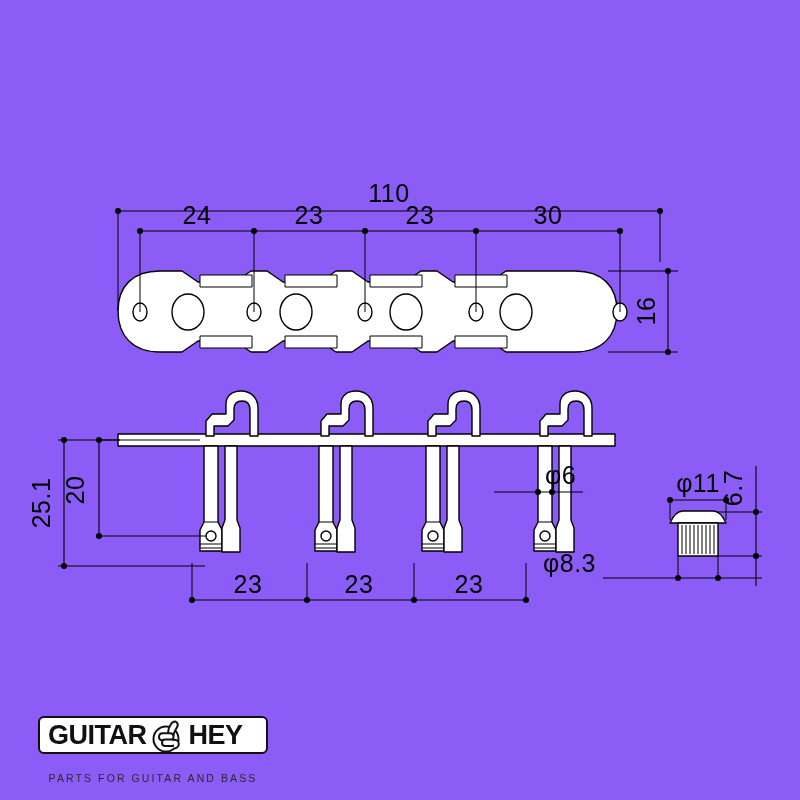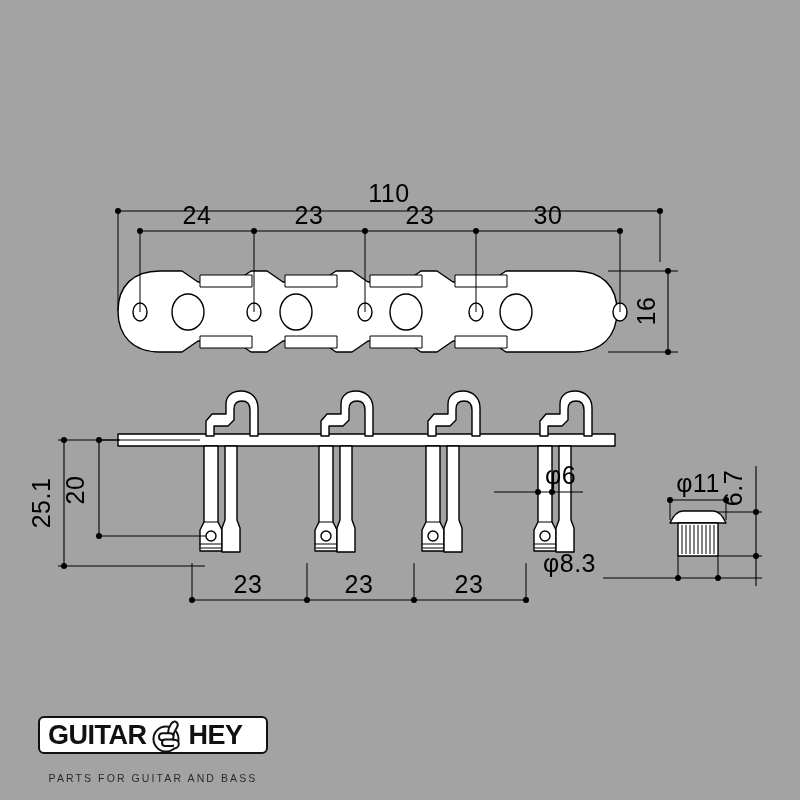--- a/index.html
+++ b/index.html
@@ -13,21 +13,21 @@
     height: 800px;
     font-family: "Liberation Sans", sans-serif;
     overflow: hidden;
     position: relative;
   }
   #sheet {
     position: absolute;
     left: 0; top: 0;
     width: 800px;
     height: 800px;
-    background: #a3a3a3;
+    background: #8b5cf6;
   }
   svg.drawing {
     display: block;
     width: 800px;
     height: 800px;
   }
   .dimtext {
     font-family: "Liberation Sans", sans-serif;
     font-size: 25px;
     fill: #000000;

